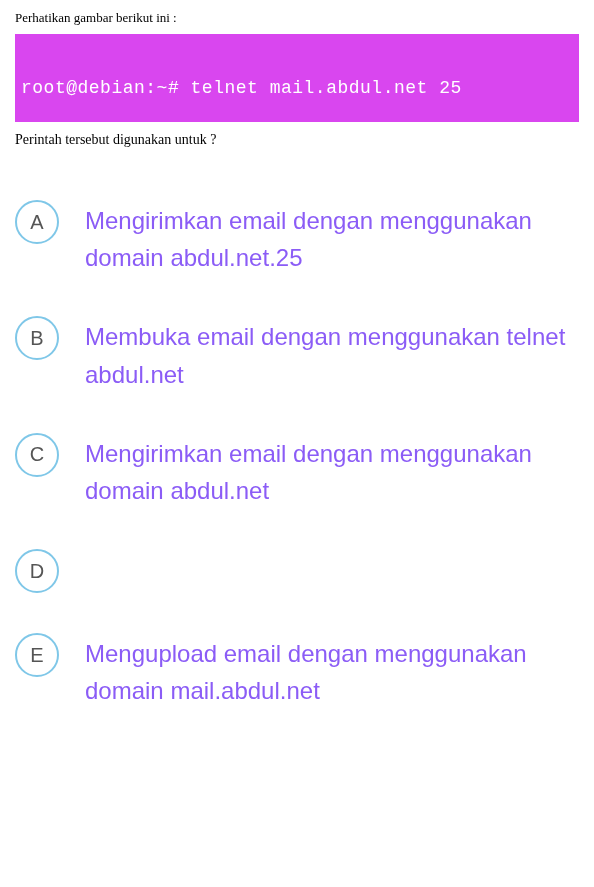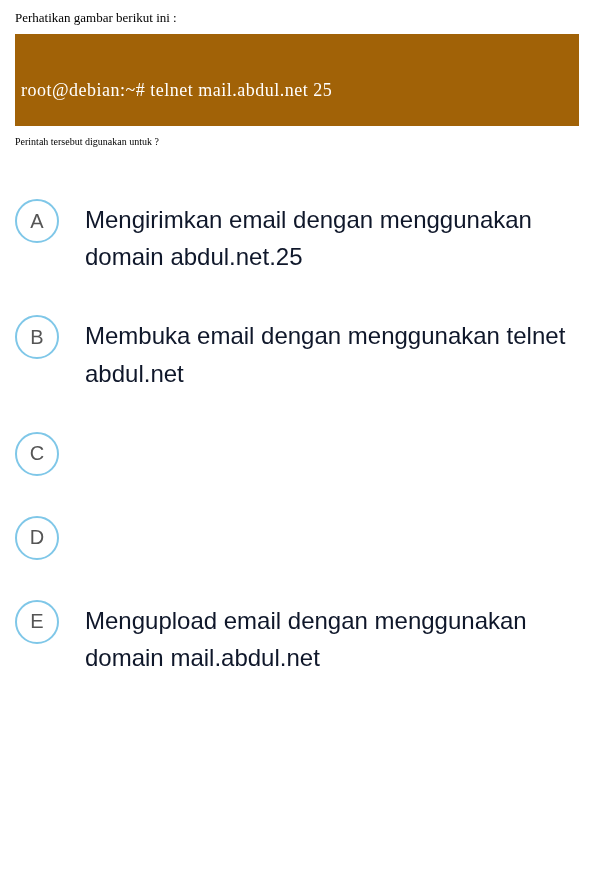--- a/index.html
+++ b/index.html
@@ -13,33 +13,33 @@
       width: 594px;
       padding: 10px 15px;
     }
     .question-intro {
       font-family: Georgia, 'Times New Roman', serif;
       font-size: 13px;
       color: #000;
       margin-bottom: 8px;
     }
     .terminal {
-      background: #a16207;
+      background: #d946ef;
       color: #ffffff;
-      font-family: Liberation Serif, serif;
+      font-family: Liberation Mono, monospace;
       font-size: 18px;
       padding: 4px 6px;
       margin-bottom: 2px;
       white-space: pre;
       letter-spacing: 0.5px;
       overflow: hidden;
     }
     .question-text {
       font-family: Georgia, 'Times New Roman', serif;
-      font-size: 10px;
+      font-size: 14px;
       color: #000;
       margin-top: 10px;
       margin-bottom: 50px;
     }
     .options-container {
       display: flex;
       flex-direction: column;
       gap: 38px;
     }
     .option {
@@ -57,21 +57,21 @@
       display: flex;
       align-items: center;
       justify-content: center;
       font-size: 20px;
       color: #555;
       font-family: Arial, Helvetica, sans-serif;
       margin-top: 2px;
     }
     .option-text {
       font-size: 24px;
-      color: #0f172a;
+      color: #8b5cf6;
       line-height: 1.55;
       font-family: Arial, Helvetica, sans-serif;
       padding-top: 4px;
     }
   </style>
 </head>
 <body>
 
 <div class="question-intro">Perhatikan gambar berikut ini :</div>
 
@@ -88,20 +88,21 @@
     <div class="option-text">Mengirimkan email dengan menggunakan domain abdul.net.25</div>
   </div>
 
   <div class="option">
     <div class="option-letter">B</div>
     <div class="option-text">Membuka email dengan menggunakan telnet abdul.net</div>
   </div>
 
   <div class="option">
     <div class="option-letter">C</div>
+    <div class="option-text">Mengirimkan email dengan menggunakan domain abdul.net</div>
   </div>
 
   <div class="option">
     <div class="option-letter">D</div>
   </div>
 
   <div class="option">
     <div class="option-letter">E</div>
     <div class="option-text">Mengupload email dengan menggunakan domain mail.abdul.net</div>
   </div>

